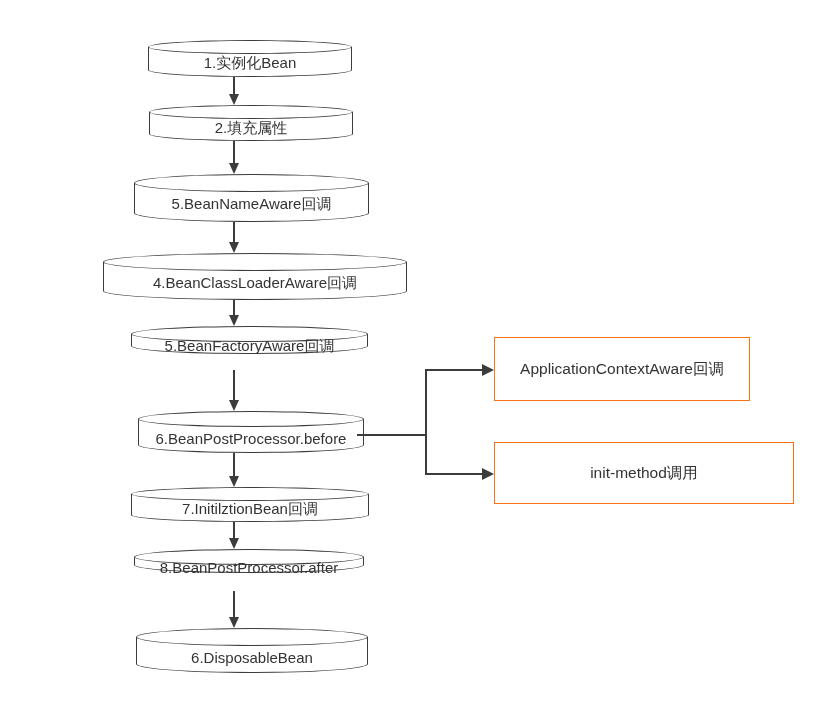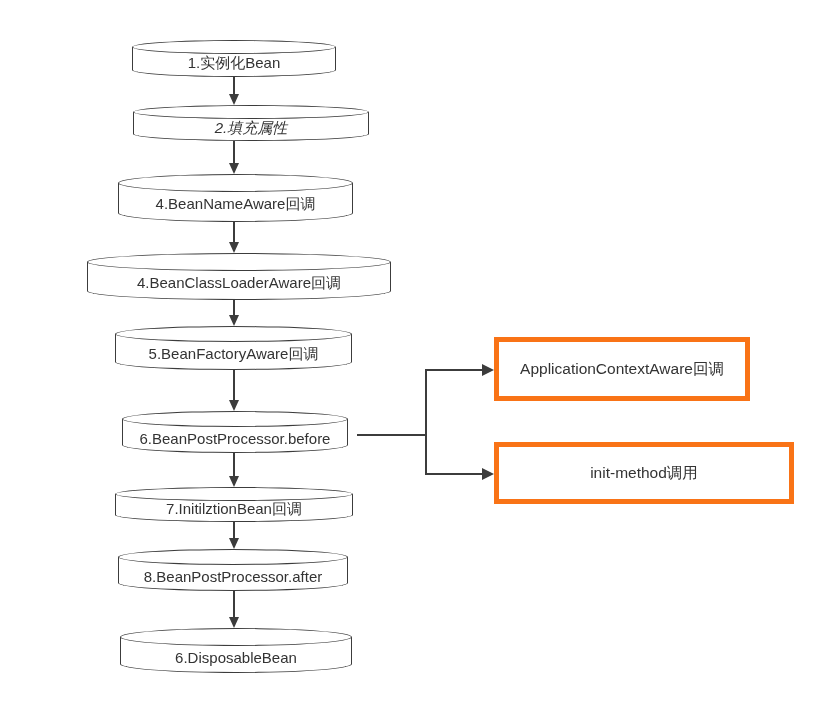--- a/index.html
+++ b/index.html
@@ -12,20 +12,21 @@
     position: relative;
     width: 821px;
     height: 721px;
     background: #ffffff;
     overflow: hidden;
   }
 
   
   .cyl {
     position: absolute;
+    margin-left: 16px;
     --ry: 8px;
     --stroke: #3c3c3c;
   }
   .cyl-body {
     position: absolute;
     left: 0; right: 0;
     top: var(--ry);
     bottom: 0;
     box-sizing: border-box;
     border: 1.5px solid var(--stroke);
@@ -53,21 +54,21 @@
     justify-content: center;
     font-size: 15px;
     color: #333333;
     white-space: nowrap;
   }
 
   
   .rect-node {
     position: absolute;
     box-sizing: border-box;
-    border: 5px solid #f97316;
+    border: 1px solid #f97316;
     background: #ffffff;
     display: flex;
     align-items: center;
     justify-content: center;
     font-size: 15.5px;
     color: #333333;
     white-space: nowrap;
   }
 
   
@@ -112,57 +113,57 @@
 <body>
 
 <div class="stage">
 
   <div class="cyl" style="left:132px;top:40px;width:204px;height:37px;--ry:7px;">
     <div class="cyl-body"></div>
     <div class="cyl-top"></div>
     <div class="cyl-label">1.实例化Bean</div>
   </div>
 
-  <div class="cyl" style="left:133px;top:105px;width:236px;height:36px;font-style:italic;--ry:7px;">
+  <div class="cyl" style="left:133px;top:105px;width:204px;height:36px;--ry:7px;">
     <div class="cyl-body"></div>
     <div class="cyl-top"></div>
     <div class="cyl-label">2.填充属性</div>
   </div>
 
   <div class="cyl" style="left:118px;top:174px;width:235px;height:48px;--ry:9px;">
     <div class="cyl-body"></div>
     <div class="cyl-top"></div>
-    <div class="cyl-label">4.BeanNameAware回调</div>
+    <div class="cyl-label">5.BeanNameAware回调</div>
   </div>
 
   <div class="cyl" style="left:87px;top:253px;width:296px;height:47px;padding-left:8px;--ry:9px;">
     <div class="cyl-body"></div>
     <div class="cyl-top"></div>
     <div class="cyl-label">4.BeanClassLoaderAware回调</div>
   </div>
 
-  <div class="cyl" style="left:115px;top:326px;width:237px;height:44px;--ry:8px;">
+  <div class="cyl" style="left:115px;top:326px;width:237px;height:28px;--ry:8px;">
     <div class="cyl-body"></div>
     <div class="cyl-top"></div>
     <div class="cyl-label">5.BeanFactoryAware回调</div>
   </div>
 
   <div class="cyl" style="left:122px;top:411px;width:226px;height:42px;--ry:8px;">
     <div class="cyl-body"></div>
     <div class="cyl-top"></div>
     <div class="cyl-label">6.BeanPostProcessor.before</div>
   </div>
 
   <div class="cyl" style="left:115px;top:487px;width:238px;height:35px;--ry:7px;">
     <div class="cyl-body"></div>
     <div class="cyl-top"></div>
     <div class="cyl-label">7.InitilztionBean回调</div>
   </div>
 
-  <div class="cyl" style="left:118px;top:549px;width:230px;height:42px;--ry:8px;">
+  <div class="cyl" style="left:118px;top:549px;width:230px;height:24px;--ry:8px;">
     <div class="cyl-body"></div>
     <div class="cyl-top"></div>
     <div class="cyl-label">8.BeanPostProcessor.after</div>
   </div>
 
   <div class="cyl" style="left:120px;top:628px;width:232px;height:45px;--ry:9px;">
     <div class="cyl-body"></div>
     <div class="cyl-top"></div>
     <div class="cyl-label">6.DisposableBean</div>
   </div>

